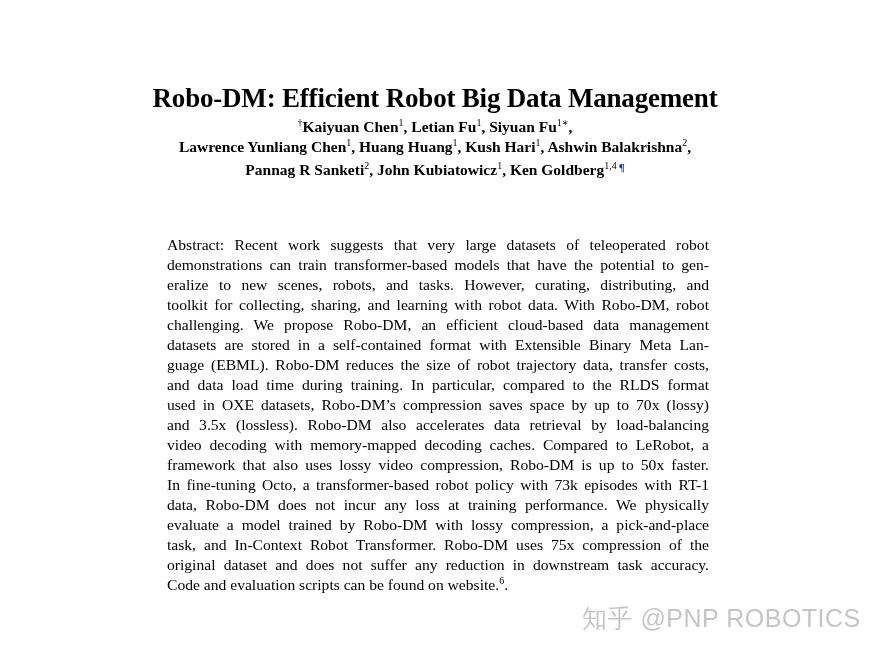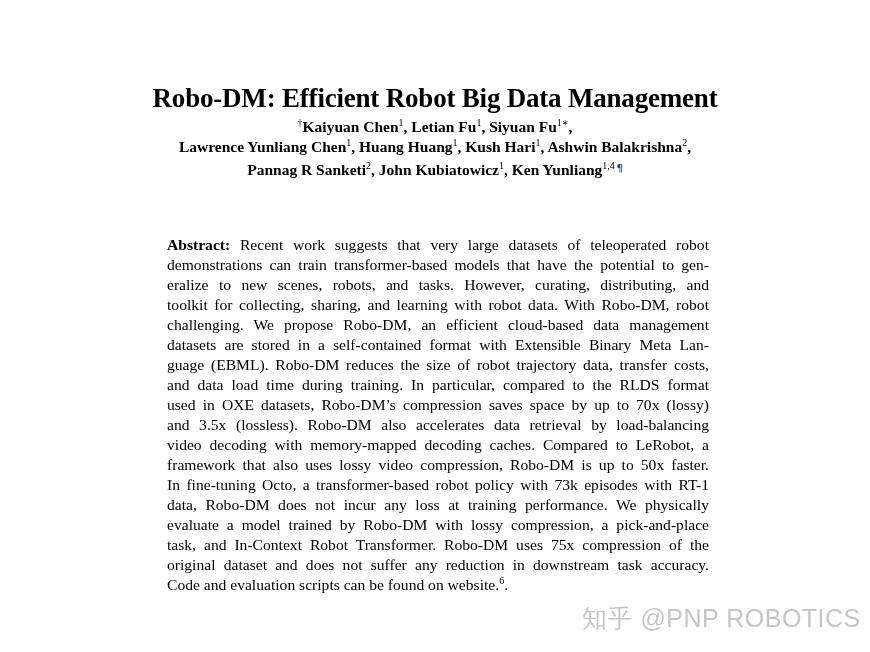--- a/index.html
+++ b/index.html
@@ -4,38 +4,38 @@
   <style>
     html, body { margin: 0; padding: 0; background: #ffffff; }
     body { width: 870px; height: 652px; position: relative; overflow: hidden; font-family: "Liberation Serif", "DejaVu Serif", serif; color: #000; }
     .title { position: absolute; left: 0; width: 870px; top: 50px; text-align: center; font-weight: bold; font-size: 27px; letter-spacing: -0.2px; margin-top: 33px; }
     .authors { position: absolute; left: 0; width: 870px; top: 117px; text-align: center; font-weight: bold; font-size: 15.5px; line-height: 20px; }
     .authors sup { font-size: 10px; font-weight: normal; vertical-align: 6px; line-height: 0; }
     .fn-icon { color: #1a3f9a; font-size: 11px; font-weight: bold; vertical-align: 4px; margin-left: 2px; }
     .abstract { position: absolute; left: 167px; width: 542px; top: 235px; font-size: 15.6px; line-height: 20px; text-align: justify; }
     .abstract .line { display: block; white-space: nowrap; text-align-last: justify; text-align: justify; }
     .abstract .line.last { text-align-last: left; }
-    .abstract b { font-weight: bold; }
+    .abstract b { font-weight: normal; }
     .abstract sup { font-size: 10px; vertical-align: 6px; line-height: 0; }
     .watermark { position: absolute; left: 582px; top: 602px; font-family: Liberation Sans, sans-serif; font-size: 25px; color: rgba(150,150,150,0.55); letter-spacing: 0.5px; white-space: nowrap; }
   </style>
 </head>
 <body>
 
 <div class="title">Robo-DM: Efficient Robot Big Data Management</div>
 
 <div class="authors">
   <div>
     <sup>†</sup><span>Kaiyuan Chen</span><sup>1</sup><span>, </span><span>Letian Fu</span><sup>1</sup><span>, </span><span>Siyuan Fu</span><sup>1∗</sup><span>,</span>
   </div>
   <div>
     <span>Lawrence Yunliang Chen</span><sup>1</sup><span>, </span><span>Huang Huang</span><sup>1</sup><span>, </span><span>Kush Hari</span><sup>1</sup><span>, </span><span>Ashwin Balakrishna</span><sup>2</sup><span>,</span>
   </div>
   <div>
-    <span>Pannag R Sanketi</span><sup>2</sup><span>, </span><span>John Kubiatowicz</span><sup>1</sup><span>, </span><span>Ken Yunliang</span><sup>1,4</sup><span class="fn-icon">¶</span>
+    <span>Pannag R Sanketi</span><sup>2</sup><span>, </span><span>John Kubiatowicz</span><sup>1</sup><span>, </span><span>Ken Goldberg</span><sup>1,4</sup><span class="fn-icon">¶</span>
   </div>
 </div>
 
 <div class="abstract">
   <span class="line"><b>Abstract:</b><span> Recent work suggests that very large datasets of teleoperated robot</span></span>
   <span class="line">demonstrations can train transformer-based models that have the potential to gen-</span>
   <span class="line">eralize to new scenes, robots, and tasks.  However, curating, distributing, and</span>
   <span class="line">toolkit for collecting, sharing, and learning with robot data. With Robo-DM, robot</span>
   <span class="line">challenging. We propose Robo-DM, an efficient cloud-based data management</span>
   <span class="line">datasets are stored in a self-contained format with Extensible Binary Meta Lan-</span>

